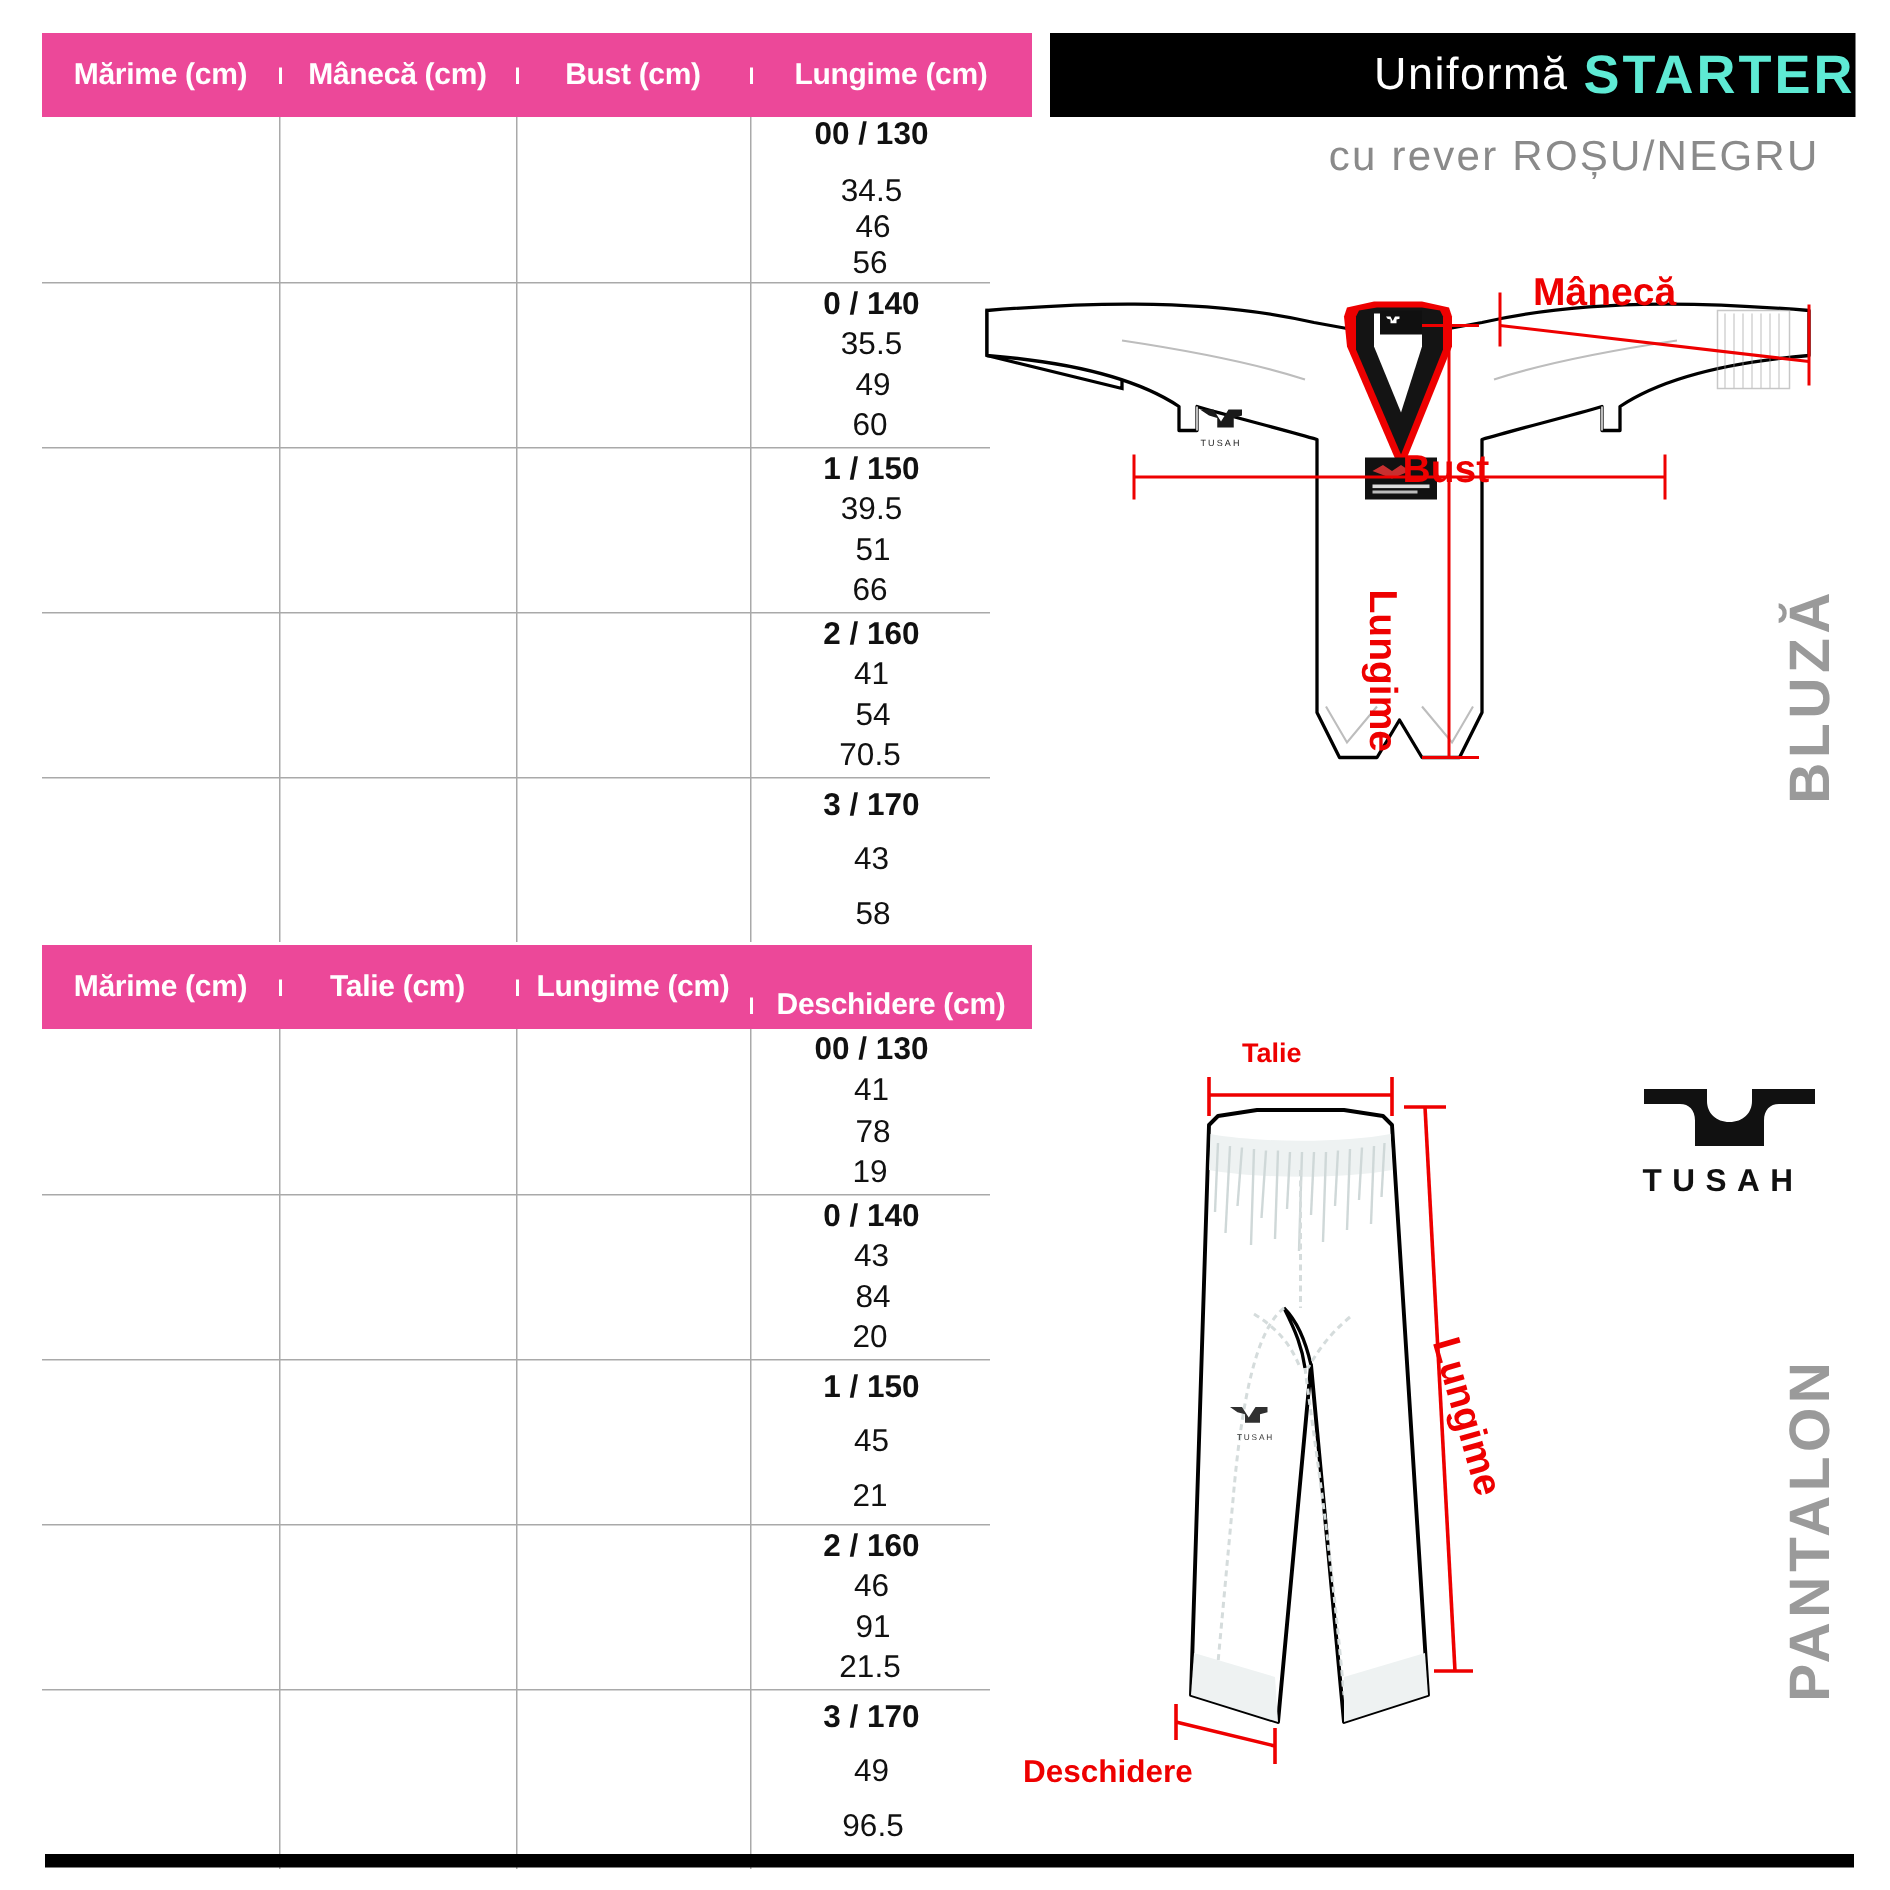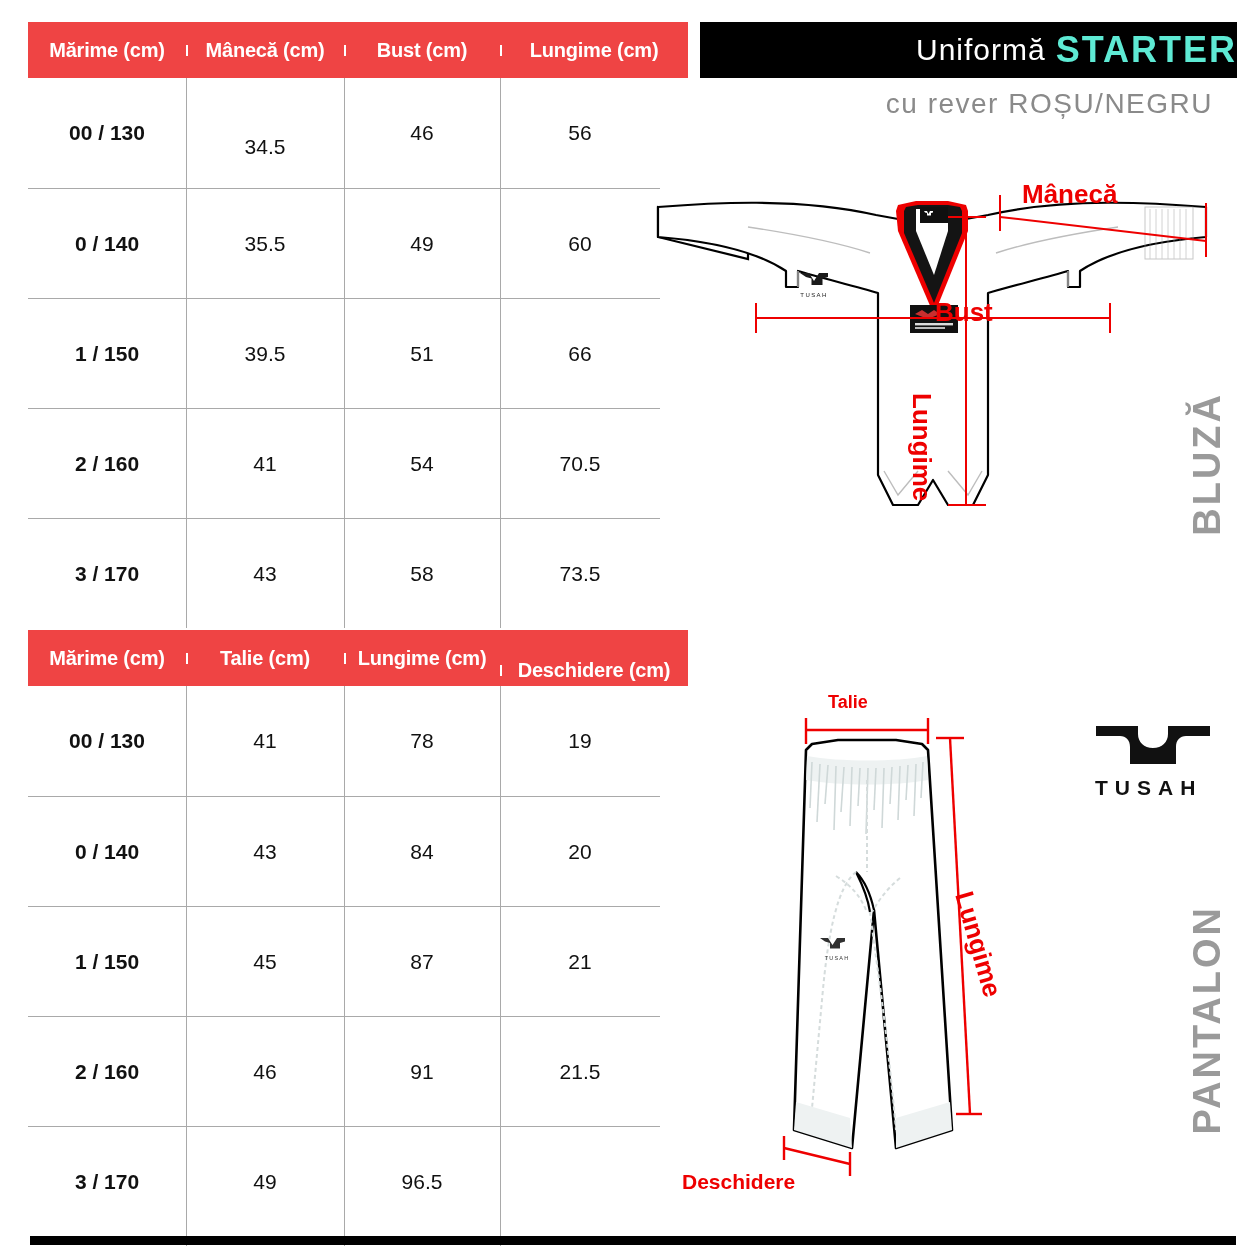--- a/index.html
+++ b/index.html
@@ -9,21 +9,21 @@
     font-family:"Liberation Sans", sans-serif;
     overflow:hidden;
     position:relative;
   }
   .page{position:absolute;inset:0;}
 
   
   .tbl{position:absolute;}
   .thead{
     position:absolute;left:0;top:0;
-    background:#ef4444;
+    background:#ec4899;
     display:flex;align-items:center;
     height:48px;
     box-sizing:border-box;
   }
   .th{
     color:#ffffff;
     font-weight:bold;
     font-size:20px;
     text-align:center;
     letter-spacing:-0.2px;
@@ -31,24 +31,25 @@
     position:relative;
     white-space:nowrap;
   }
   .th + .th::before{
     content:"";
     position:absolute;left:0;top:6px;bottom:6px;
     width:2px;background:#ffffff;
   }
   .rows{position:absolute;left:0;}
   .trow{
-    display:flex;align-items:flex-start;
+    display:flex;align-items:flex-end;
     height:110px;
     box-sizing:border-box;
     position:relative;
+    flex-direction:column;
   }
   .trow + .trow{border-top:1px solid #a9a9a9;}
   .td{
     text-align:center;
     font-size:21px;
     color:#111111;
     box-sizing:border-box;
     position:relative;
     height:100%;
     display:flex;align-items:center;justify-content:center;
@@ -146,21 +147,20 @@
       <div class="trow" style="width:632px;">
         <div class="td size" style="width:158px;">2 / 160</div>
         <div class="td" style="width:158px;">41</div>
         <div class="td" style="width:156px;">54</div>
         <div class="td" style="width:160px;">70.5</div>
       </div>
       <div class="trow" style="width:632px;">
         <div class="td size" style="width:158px;">3 / 170</div>
         <div class="td" style="width:158px;">43</div>
         <div class="td" style="width:156px;">58</div>
-        <div class="td" style="width:160px;">73.5</div>
       </div>
     </div>
   </div>
 
   <div class="tbl" style="left:28px;top:630px;width:632px;height:600px;">
 
     <div class="thead" style="width:660px;height:56px;">
       <div class="th" style="width:158px;">Mărime (cm)</div>
       <div class="th" style="width:158px;">Talie (cm)</div>
       <div class="th" style="width:156px;">Lungime (cm)</div>
@@ -180,21 +180,20 @@
       </div>
       <div class="trow" style="width:632px;">
         <div class="td size" style="width:158px;">0 / 140</div>
         <div class="td" style="width:158px;">43</div>
         <div class="td" style="width:156px;">84</div>
         <div class="td" style="width:160px;">20</div>
       </div>
       <div class="trow" style="width:632px;">
         <div class="td size" style="width:158px;">1 / 150</div>
         <div class="td" style="width:158px;">45</div>
-        <div class="td" style="width:156px;">87</div>
         <div class="td" style="width:160px;">21</div>
       </div>
       <div class="trow" style="width:632px;">
         <div class="td size" style="width:158px;">2 / 160</div>
         <div class="td" style="width:158px;">46</div>
         <div class="td" style="width:156px;">91</div>
         <div class="td" style="width:160px;">21.5</div>
       </div>
       <div class="trow" style="width:632px;">
         <div class="td size" style="width:158px;">3 / 170</div>

